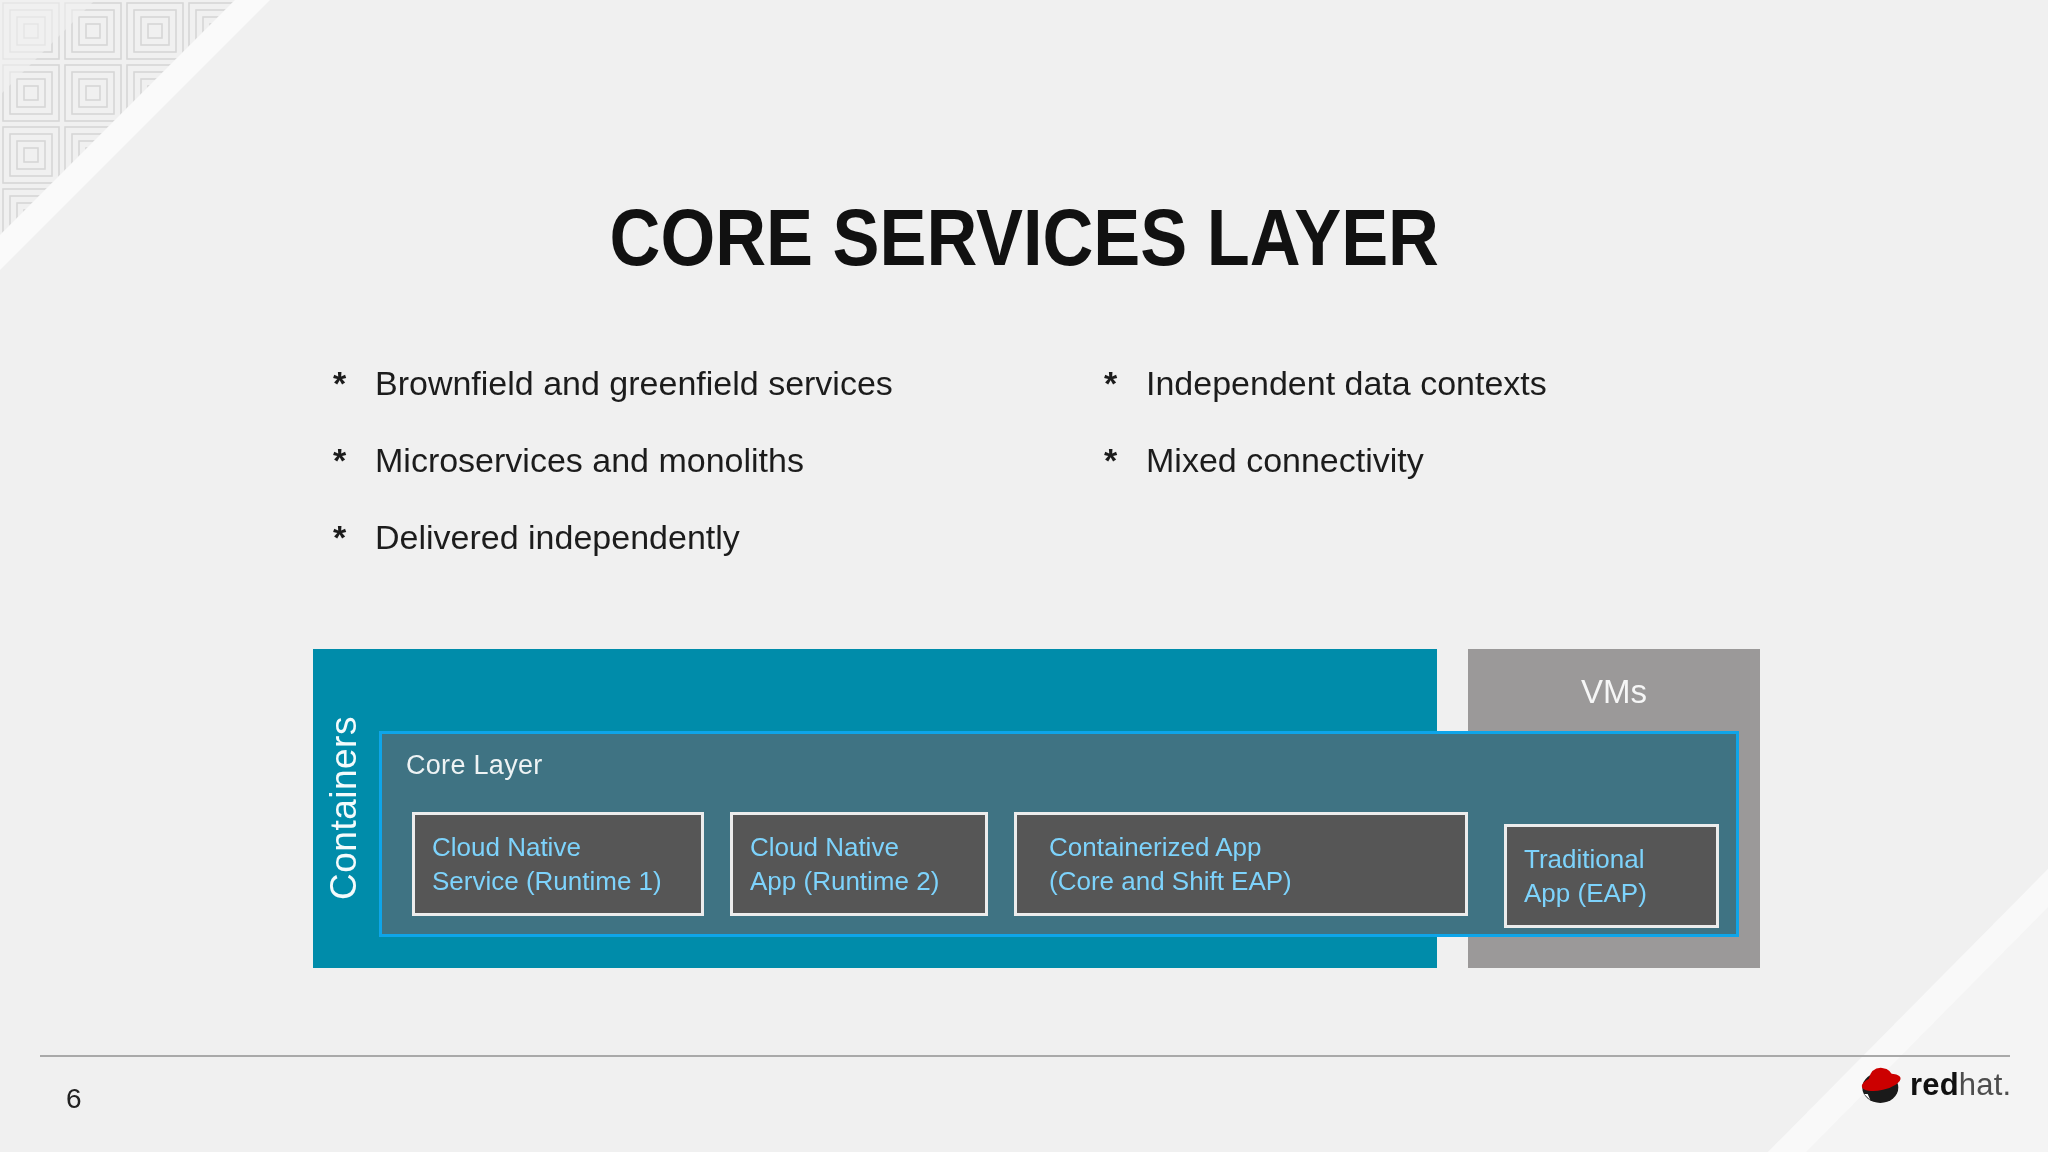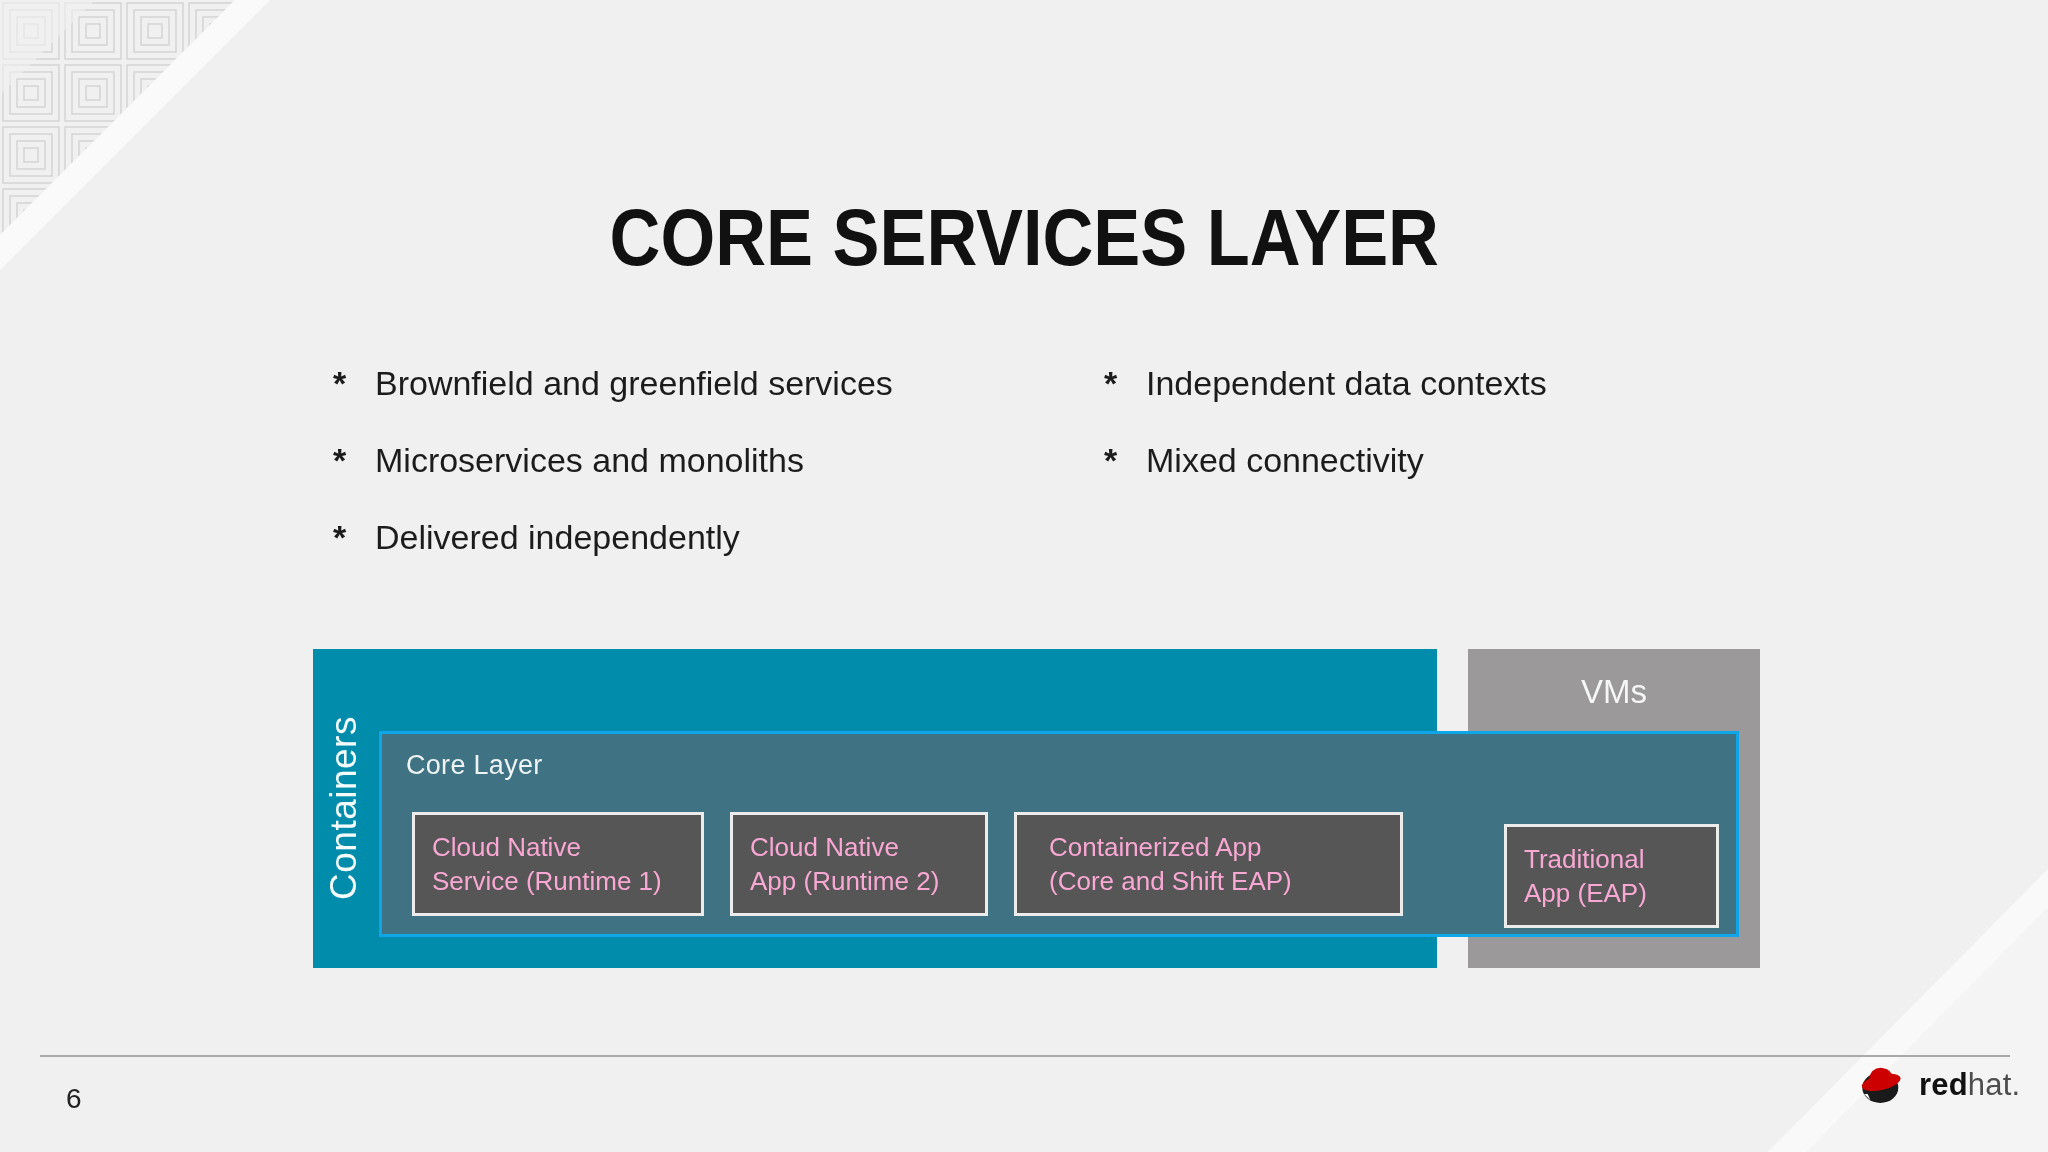--- a/index.html
+++ b/index.html
@@ -61,30 +61,30 @@
   .core-label{
     position:absolute;left:24px;top:16px;
     color:#eef3f4;font-size:27px;font-weight:400;letter-spacing:.3px;
   }
   .app-box{
     position:absolute;top:78px;height:104px;
     box-sizing:border-box;
     background:#565656;border:3px solid #ececec;
     display:flex;flex-direction:column;justify-content:center;
     padding-left:17px;
-    color:#f9a8d4;font-size:26px;line-height:34px;font-weight:400;
+    color:#7dd3fc;font-size:26px;line-height:34px;font-weight:400;
   }
   .app-box.b1{left:30px;width:292px;}
   .app-box.b2{left:348px;width:258px;}
-  .app-box.b3{left:632px;width:389px;padding-left:32px;}
+  .app-box.b3{left:632px;width:454px;padding-left:32px;}
   .app-box.b4{left:1122px;width:215px;margin-top:12px;}
   
   .footer-line{position:absolute;left:40px;top:1055px;width:1970px;height:2px;background:#a9a9a9;}
   .page-number{position:absolute;left:66px;top:1083px;font-size:28px;color:#222;}
-  .logo{position:absolute;left:1856px;top:1064px;display:flex;align-items:center;gap:9px;}
+  .logo{position:absolute;left:1856px;top:1064px;display:flex;align-items:center;}
   .logo .wordmark{font-size:31px;letter-spacing:.2px;}
   .logo .brand-bold{font-weight:700;color:#111;}
   .logo .brand-light{font-weight:400;color:#4d4d4d;}
 </style>
 </head>
 <body>
 
 <div class="slide">
 
   <svg class="corner-pattern" width="280" height="280">

